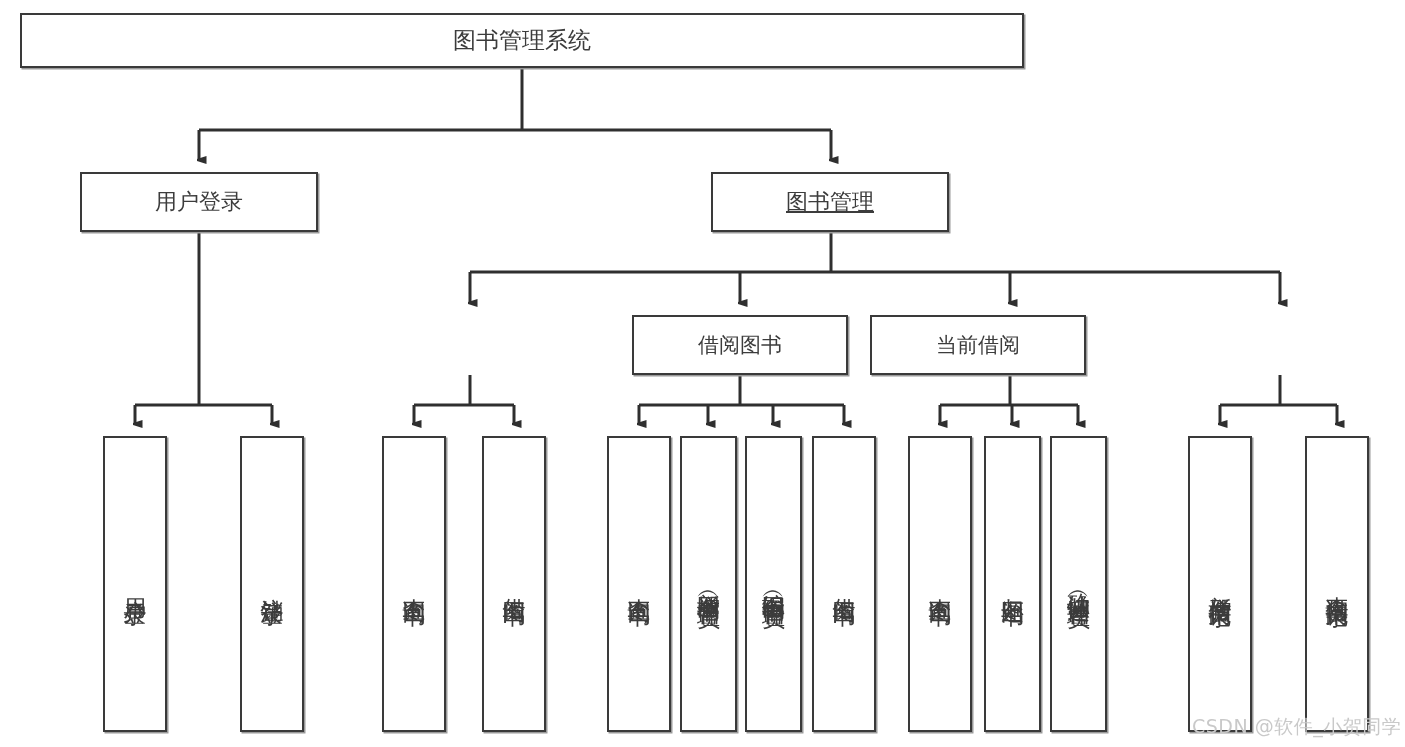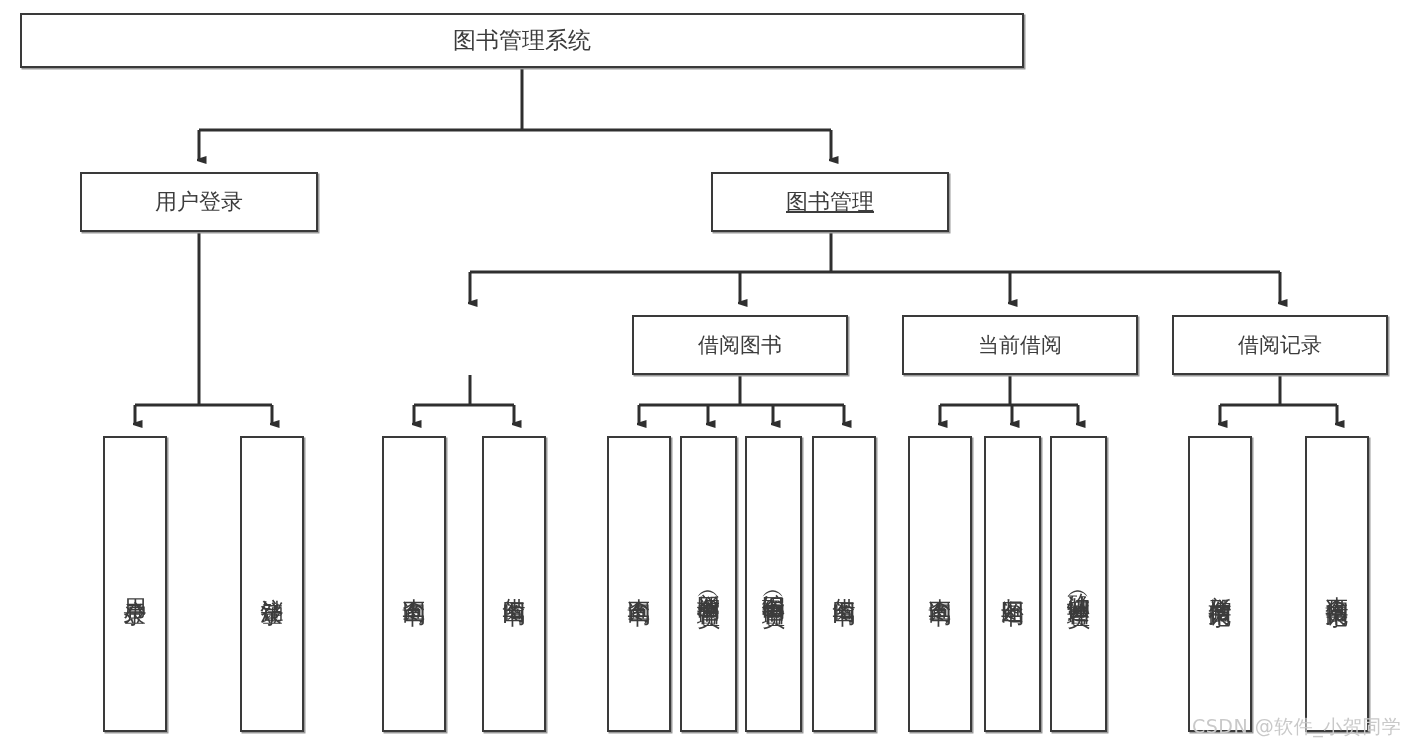--- a/index.html
+++ b/index.html
@@ -130,25 +130,22 @@
   <div class="node lvl2" id="node-l2-0" style="left: 80px; top: 172px; width: 238px; height: 60px;">
     <span class="label">用户登录</span>
   </div>
   <div class="node lvl2" id="node-l2-1" style="left: 711px; top: 172px; width: 238px; height: 60px; text-decoration: underline;">
     <span class="label">图书管理</span>
   </div>
 
   <div class="node lvl3" id="node-l3-1" style="left: 632px; top: 315px; width: 216px; height: 60px;">
     <span class="label">借阅图书</span>
   </div>
-  <div class="node lvl3" id="node-l3-2" style="left: 902px; top: 315px; width: 236px; height: 60px;">
+  <div class="node lvl3" id="node-l3-2" style="left: 870px; top: 315px; width: 216px; height: 60px;">
     <span class="label">当前借阅</span>
-  </div>
-  <div class="node lvl3" id="node-l3-3" style="left: 1172px; top: 315px; width: 216px; height: 60px;">
-    <span class="label">借阅记录</span>
   </div>
 
   <div class="node leaf" id="node-leaf-0" style="left: 103px; top: 436px; width: 64px; height: 296px;">
     <span class="label">用户登录</span>
   </div>
   <div class="node leaf" id="node-leaf-1" style="left: 240px; top: 436px; width: 64px; height: 296px;">
     <span class="label">注销登录</span>
   </div>
   <div class="node leaf" id="node-leaf-2" style="left: 382px; top: 436px; width: 64px; height: 296px;">
     <span class="label">查询图书</span>

